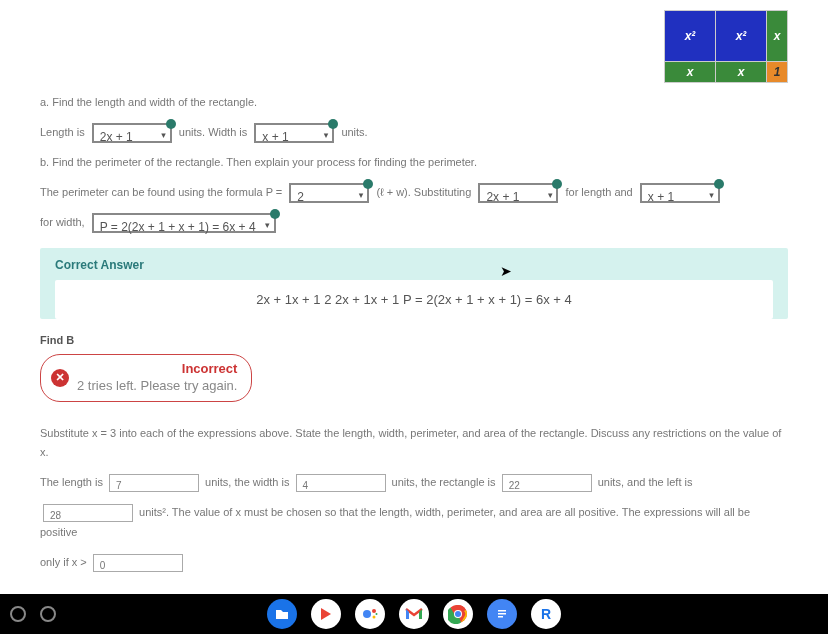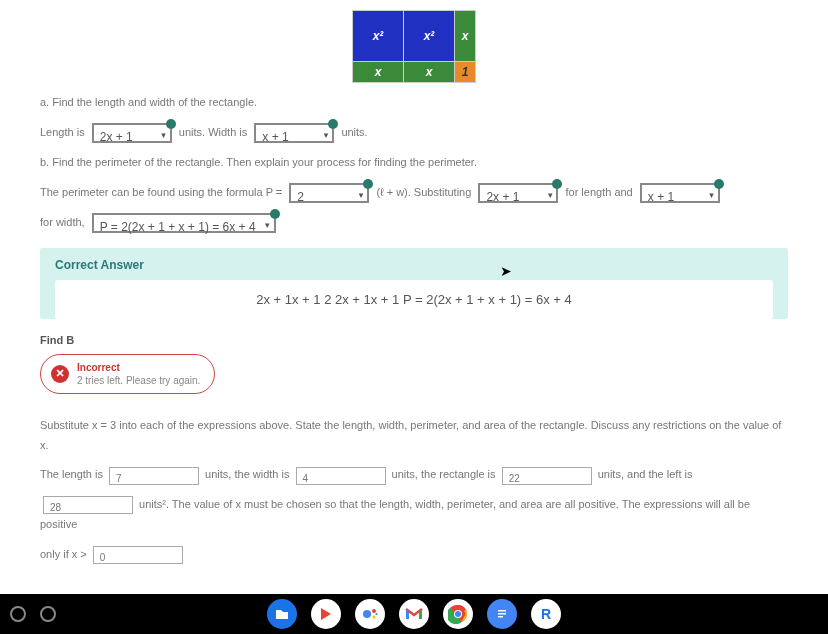--- a/index.html
+++ b/index.html
@@ -11,21 +11,21 @@
       overflow: hidden;
       position: relative;
       font-size: 11px;
       color: #555;
     }
     .content {
       padding: 10px 40px;
     }
     .algebra-tiles {
       display: flex;
-      justify-content: center;
+      justify-content: flex-end;
       margin-bottom: 6px;
     }
     .tiles-grid {
       display: grid;
       grid-template-columns: 50px 50px 20px;
       grid-template-rows: 50px 20px;
       gap: 1px;
       background: #ccc;
       border: 1px solid #ccc;
     }
@@ -124,21 +124,21 @@
       height: 18px;
       border-radius: 50%;
       background: #cc3333;
       color: #fff;
       display: flex;
       align-items: center;
       justify-content: center;
       font-size: 11px;
       font-weight: bold;
     }
-    .incorrect-text { font-size: 10px; line-height: 1.3; }
+    .incorrect-text { font-size: 13px; line-height: 1.3; text-align: right; }
     .incorrect-text .title { color: #cc3333; font-weight: bold; }
     .incorrect-text .sub { color: #888; }
     .text-input {
       display: inline-block;
       border: 1px solid #aaa;
       background: #fff;
       padding: 2px 6px;
       min-width: 90px;
       height: 18px;
       vertical-align: middle;

